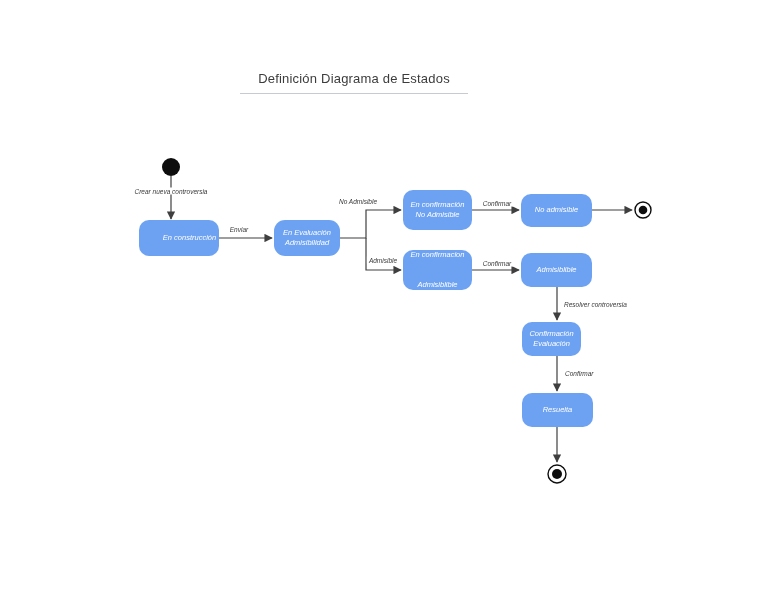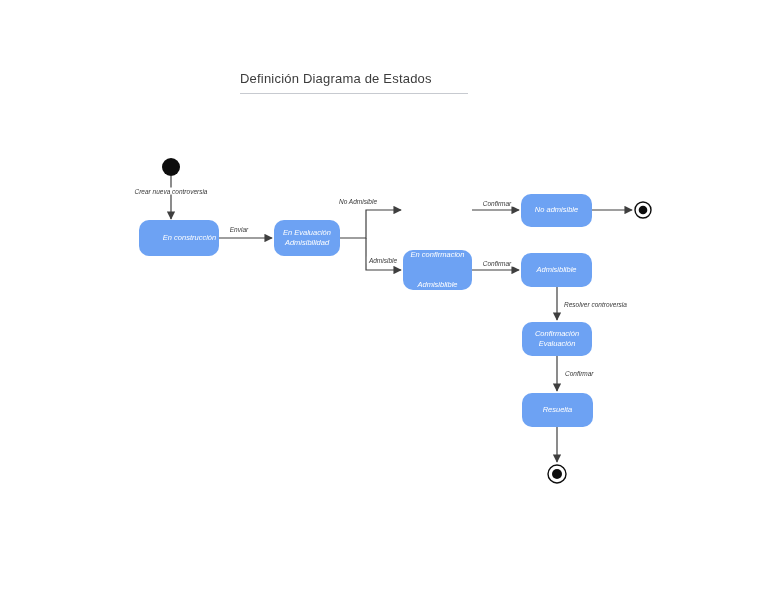--- a/index.html
+++ b/index.html
@@ -18,20 +18,21 @@
   .canvas {
     position: relative;
     width: 768px;
     height: 594px;
     background: var(--canvas-bg);
     overflow: hidden;
   }
   .diagram-title {
     position: absolute;
     left: 240px; top: 71px; width: 228px;
+    text-align: center;
     font-size: 13px;
     color: var(--title-color);
     letter-spacing: 0.2px;
     white-space: nowrap;
   }
   .title-underline {
     position: absolute;
     left: 240px; top: 93px; width: 228px; height: 0;
     border-top: 1px solid var(--underline-color);
   }
@@ -108,40 +109,44 @@
     <g>
       <circle class="end-ring" cx="557" cy="474" r="9"></circle>
       <circle class="end-core" cx="557" cy="474" r="5"></circle>
     </g>
   </svg>
 
   <div class="state" style="left:139px; top:220px; width:80px; height:36px;padding-left:21px;">
     <span>En construcción</span>
   </div>
 
-  <div class="state" style="left:274px; top:220px; width:66px; height:36px;">
+  <div class="state" style="left:274px; top:220px; width:66px; height:36px;border-radius:11px;">
     <span>En Evaluación</span>
     <span>Admisibilidad</span>
   </div>
 
+  <div class="state" style="left:403px; top:190px; width:69px; height:40px;">
+    <span>En confirmación</span>
+    <span>No Admisible</span>
+  </div>
 
   <div class="state" style="left:521px; top:194px; width:71px; height:33px;">
     <span>No admisible</span>
   </div>
 
   <div class="state" style="left:403px; top:250px; width:69px; height:40px;justify-content:space-between;">
     <span>En confirmacion</span>
     <span>Admisiblible</span>
   </div>
 
   <div class="state" style="left:521px; top:253px; width:71px; height:34px;">
     <span>Admisiblible</span>
   </div>
 
-  <div class="state" style="left:522px; top:322px; width:70px; height:34px;">
+  <div class="state" style="left:522px; top:322px; width:59px; height:34px;">
     <span>Confirmación</span>
     <span>Evaluación</span>
   </div>
 
   <div class="state" style="left:522px; top:393px; width:71px; height:34px;text-align:center;">
     <span>Resuelta</span>
   </div>
 
   <div class="edge-label centered" style="left:171px; top:191px;">Crear nueva controversia</div>
   <div class="edge-label centered" style="left:239px; top:229px;">Enviar</div>

